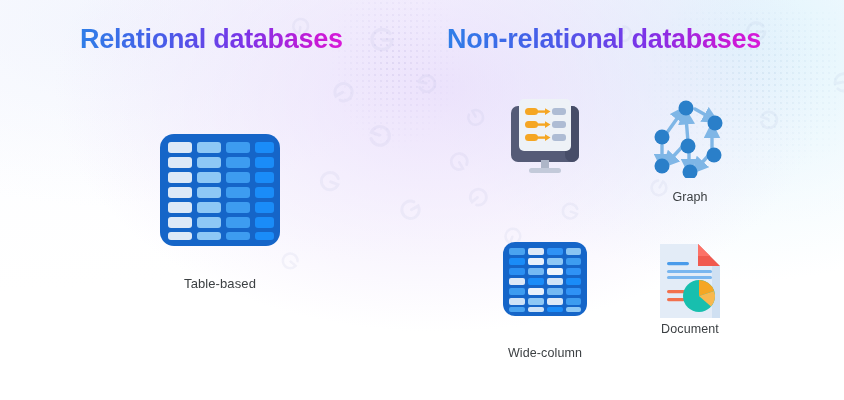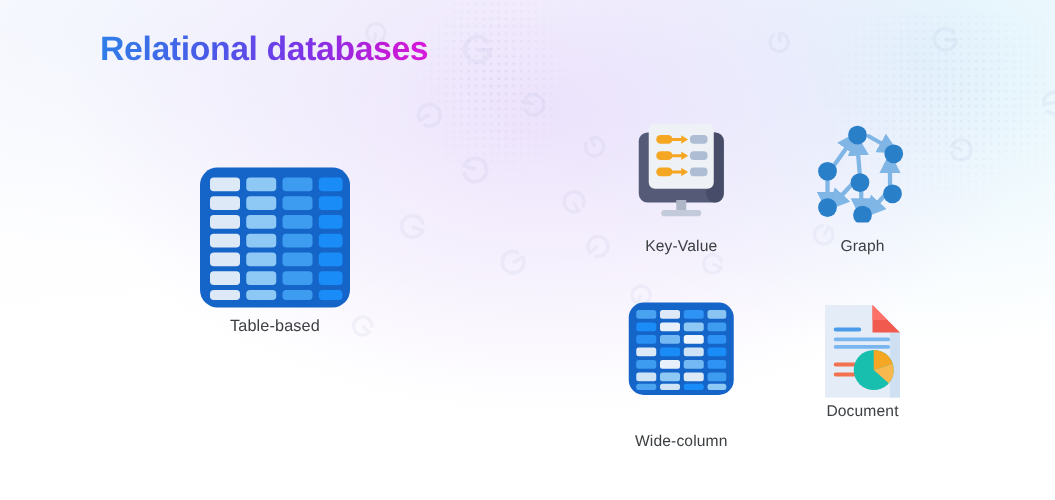--- a/index.html
+++ b/index.html
@@ -93,21 +93,21 @@
     white-space: nowrap;
   }
 
   
   #item-table      { left: 130px; top: 132px; width: 180px; }
   #item-keyvalue   { left: 470px; top: 96px;  width: 150px; }
   #item-graph      { left: 615px; top: 96px;  width: 150px; }
   #item-widecolumn { left: 470px; top: 240px; width: 150px; }
   #item-document   { left: 615px; top: 240px; width: 150px; }
 
-  #item-table .item-label      { margin-top: 5px; font-size: 13px; }
+  #item-table .item-label      { margin-top: 28px; font-size: 13px; }
   #item-keyvalue .item-label   { margin-top: 12px; }
   #item-graph .item-label      { margin-top: 12px; }
   #item-widecolumn .item-label { margin-top: 28px; }
   #item-document .item-label   { }
 
   svg.icon { display: block; margin: 0 auto; }
 </style>
 </head>
 <body>
 
@@ -203,20 +203,21 @@
       <svg width="22" height="22" viewBox="0 0 30 30" aria-hidden="true">
         <path d="M22 9.5A10 10 0 1 0 24 16h-9" fill="none" stroke="currentColor" stroke-width="3.4" stroke-linecap="round" transform="rotate(40 15 15)"></path>
       </svg>
     </div>
     <div class="dots" id="dots-a"></div>
     <div class="dots" id="dots-b"></div>
   </div>
 
   <div class="heading" id="heading-left">Relational databases</div>
 
+  <div class="heading" id="heading-right">Non-relational databases</div>
 
   <div class="item" id="item-table">
     <div class="item-icon">
       <svg class="icon" width="124" height="116" viewBox="0 0 124 116" aria-hidden="true">
         <rect x="2" y="2" width="120" height="112" rx="14" ry="14" fill="#1565c8"></rect>
         <g>
 
           <rect x="10" y="10" width="24" height="11" rx="3" fill="#dde9f7"></rect>
           <rect x="39" y="10" width="24" height="11" rx="3" fill="#8ec8f5"></rect>
           <rect x="68" y="10" width="24" height="11" rx="3" fill="#3d9cf0"></rect>
@@ -280,21 +281,20 @@
           <path d="M42 25.2 L47.5 28.6 L42 32 Z" fill="#f5a623"></path>
           <rect x="49" y="25" width="14" height="7" rx="3" fill="#aebcd4"></rect>
 
           <rect x="22" y="38" width="13" height="7" rx="3.5" fill="#f5a623"></rect>
           <rect x="33" y="40.4" width="10" height="2.4" fill="#f5a623"></rect>
           <path d="M42 38.2 L47.5 41.6 L42 45 Z" fill="#f5a623"></path>
           <rect x="49" y="38" width="14" height="7" rx="3" fill="#aebcd4"></rect>
         </g>
       </svg>
     </div>
-    <div class="item-label">Key-Value</div>
   </div>
 
   <div class="item" id="item-graph">
     <div class="item-icon">
       <svg class="icon" width="84" height="82" viewBox="0 0 84 82" aria-hidden="true">
         <defs>
           <marker id="ah" markerWidth="5" markerHeight="5" refX="2.2" refY="2.5" orient="auto">
             <path d="M0 0 L5 2.5 L0 5 Z" fill="#7fb6e6"></path>
           </marker>
         </defs>

